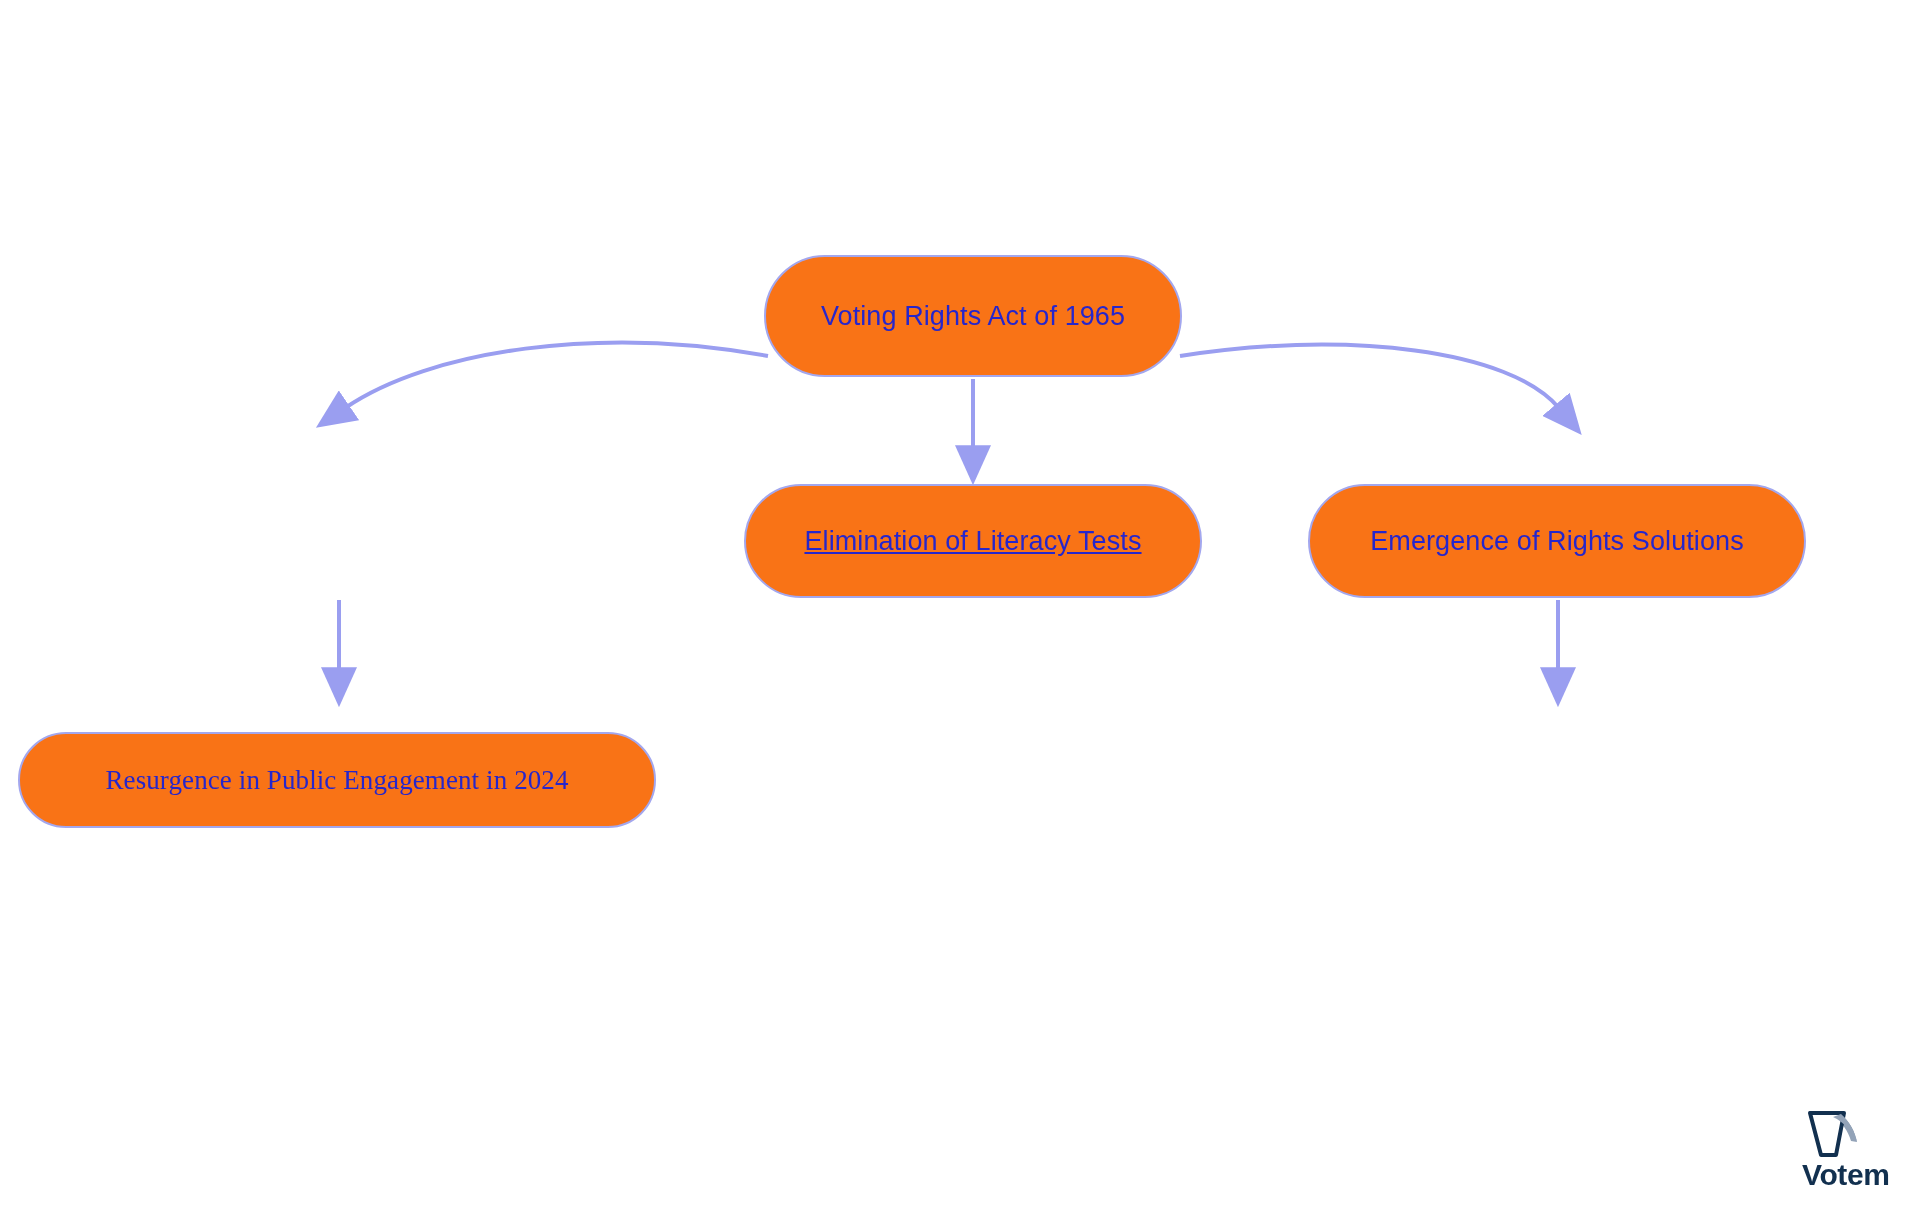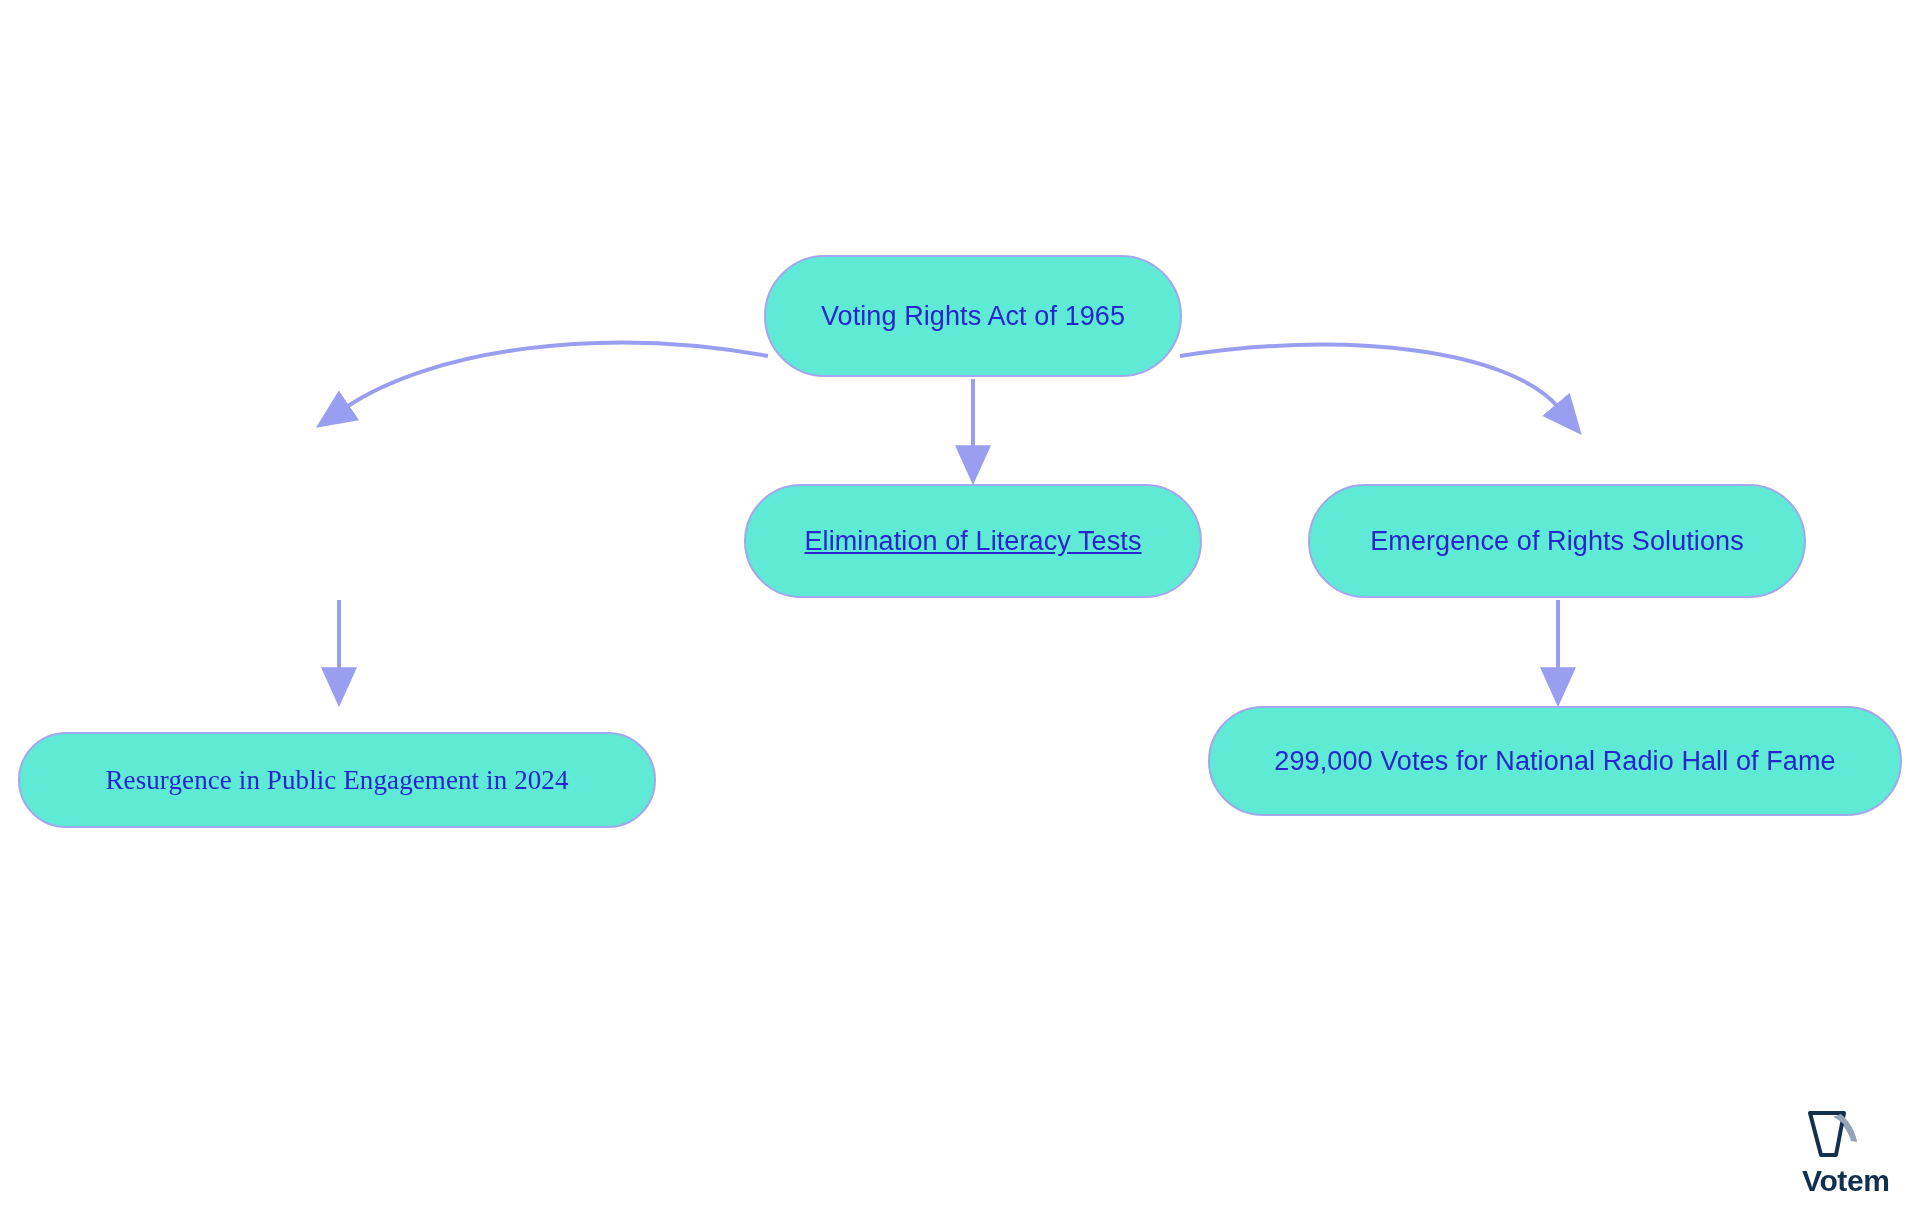--- a/index.html
+++ b/index.html
@@ -28,21 +28,21 @@
     left: 0;
     top: 0;
     width: 1920px;
     height: 1215px;
     pointer-events: none;
   }
 
   .node {
     position: absolute;
     box-sizing: border-box;
-    background: #5eead4;
+    background: #f97316;
     border: 2px solid #a3a7ee;
     border-radius: 999px;
     display: flex;
     align-items: center;
     justify-content: center;
     color: #2626cc;
     font-size: 27px;
     font-weight: 400;
     letter-spacing: 0.1px;
     line-height: 1.2;
@@ -73,21 +73,20 @@
     display: flex;
     flex-direction: column;
     align-items: flex-start;
   }
   #votem-mark {
     width: 70px;
     height: 52px;
     display: block;
   }
   #votem-wordmark {
-    margin-top: 6px;
     margin-left: 2px;
     font-size: 30px;
     font-weight: 700;
     color: #12304f;
     letter-spacing: -0.4px;
     line-height: 1;
   }
 </style>
 </head>
 <body>
@@ -114,21 +113,20 @@
 
   <div class="node" id="node-root">Voting Rights Act of 1965</div>
 
 
   <div class="node" id="node-literacy">Elimination of Literacy Tests</div>
 
   <div class="node" id="node-votem">Emergence of Rights Solutions</div>
 
   <div class="node" id="node-resurge">Resurgence in Public Engagement in 2024</div>
 
-  <div class="node" id="node-radio">299,000 Votes for National Radio Hall of Fame</div>
 
   <div id="votem-logo">
     <svg id="votem-mark" viewBox="0 0 70 52">
       <path d="M40 6 C 50 14, 54 22, 56 33 C 52 22, 45 14, 36 9 Z" fill="#93a3b8"></path>
       <path d="M38 5 C 50 13, 55 24, 57 34 L 51 33 C 48 23, 43 15, 34 10 Z" fill="#93a3b8"></path>
       <path d="M10 5 L 44 5 L 36 47 L 21 47 Z" fill="#ffffff" stroke="#12304f" stroke-width="4" stroke-linejoin="round"></path>
       <path d="M41 6 C 50 14, 55 24, 57 34 C 51 23, 44 14, 33 9 Z" fill="#93a3b8"></path>
     </svg>
     <div id="votem-wordmark">Votem</div>
   </div>

